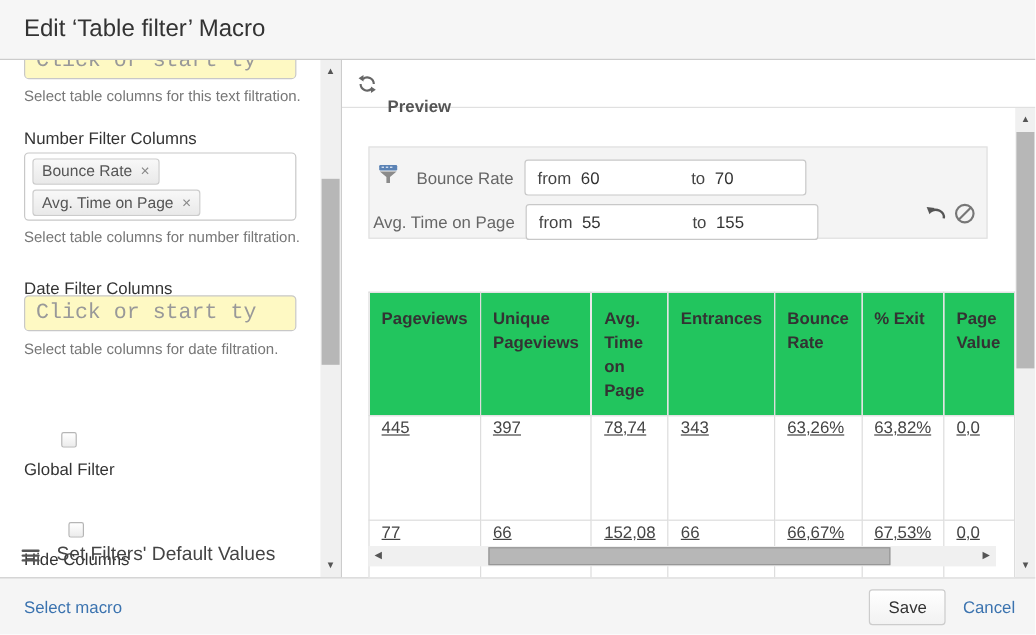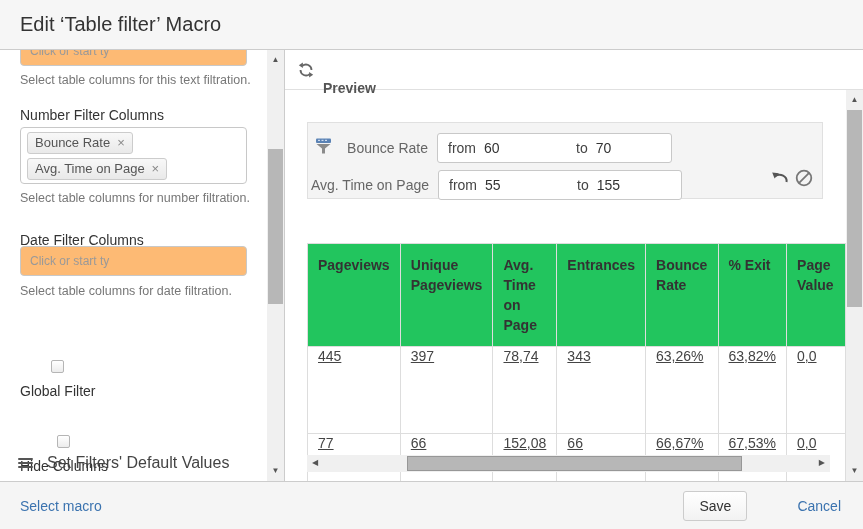--- a/index.html
+++ b/index.html
@@ -9,21 +9,21 @@
 
   
   .titlebar { height:50px; background:#f6f6f6; border-bottom:1px solid #ccc; padding-left:20px; display:flex; align-items:center; }
   .titlebar h1 { font-size:20px; font-weight:400; color:#333; }
 
   
   .main { position:relative; height:431px; display:flex; }
 
   
   .sidebar { position:relative; width:267px; height:100%; overflow:hidden; }
-  .txt { position:absolute; left:20px; width:227px; height:30px; border:1px solid #c8c8c8; border-radius:4px; padding:0 9px; font-size:12px; color:#333; font-family:Liberation Sans, sans-serif; outline:none; background:#fdba74; }
+  .txt { position:absolute; left:20px; width:227px; height:30px; border:1px solid #c8c8c8; border-radius:4px; padding:0 9px; font-size:18px; color:#333; font-family:Liberation Mono, monospace; outline:none; background:#fef9c3; }
   .txt::placeholder { color:#999; }
   .in1 { top:-14px; }
   .in2 { top:196px; }
   .help { position:absolute; left:20px; font-size:12.5px; color:#777; line-height:15.5px; }
   .nowrap { white-space:nowrap; }
   .h1 { top:23px; }
   .h2 { top:141px; }
   .h3 { top:234px; }
   .flabel { position:absolute; left:20px; font-size:14px; color:#333; }
   .l1 { top:57px; }
@@ -84,21 +84,21 @@
   .h-scroll .right { position:absolute; right:5px; top:4px; width:auto; }
   .h-scroll .hthumb { position:absolute; left:100px; width:335px; top:1px; bottom:1px; background:#b7b7b7; border:1px solid #979797; }
 
   
   .v-scroll { position:absolute; right:0; top:40px; bottom:0; width:17px; background:#f0f0f0; }
   .v-scroll .up { position:absolute; top:6px; }
   .v-scroll .down { position:absolute; bottom:6px; }
   .v-scroll .vthumb { position:absolute; left:1px; right:1px; top:20px; height:197px; background:#b7b7b7; }
 
   
-  .footer { height:48px; background:#f5f5f5; border-top:1px solid #ccc; display:flex; align-items:center; padding:0 22px 0 20px;gap:36px; }
+  .footer { height:48px; background:#f5f5f5; border-top:1px solid #ccc; display:flex; align-items:center; padding:0 17px 0 20px; }
   .link { color:#3b73af; font-size:14px; text-decoration:none; cursor:pointer; }
   .spacer { flex:1; }
   .savebtn { font-family:inherit; font-size:14px; color:#333; background:linear-gradient(#fff,#f2f2f2); border:1px solid #ccc; border-radius:3px; padding:6px 15px; cursor:pointer; }
   .cancel { margin-left:14px; }
 </style>
 </head>
 <body>
 
 <div class="app">
 

